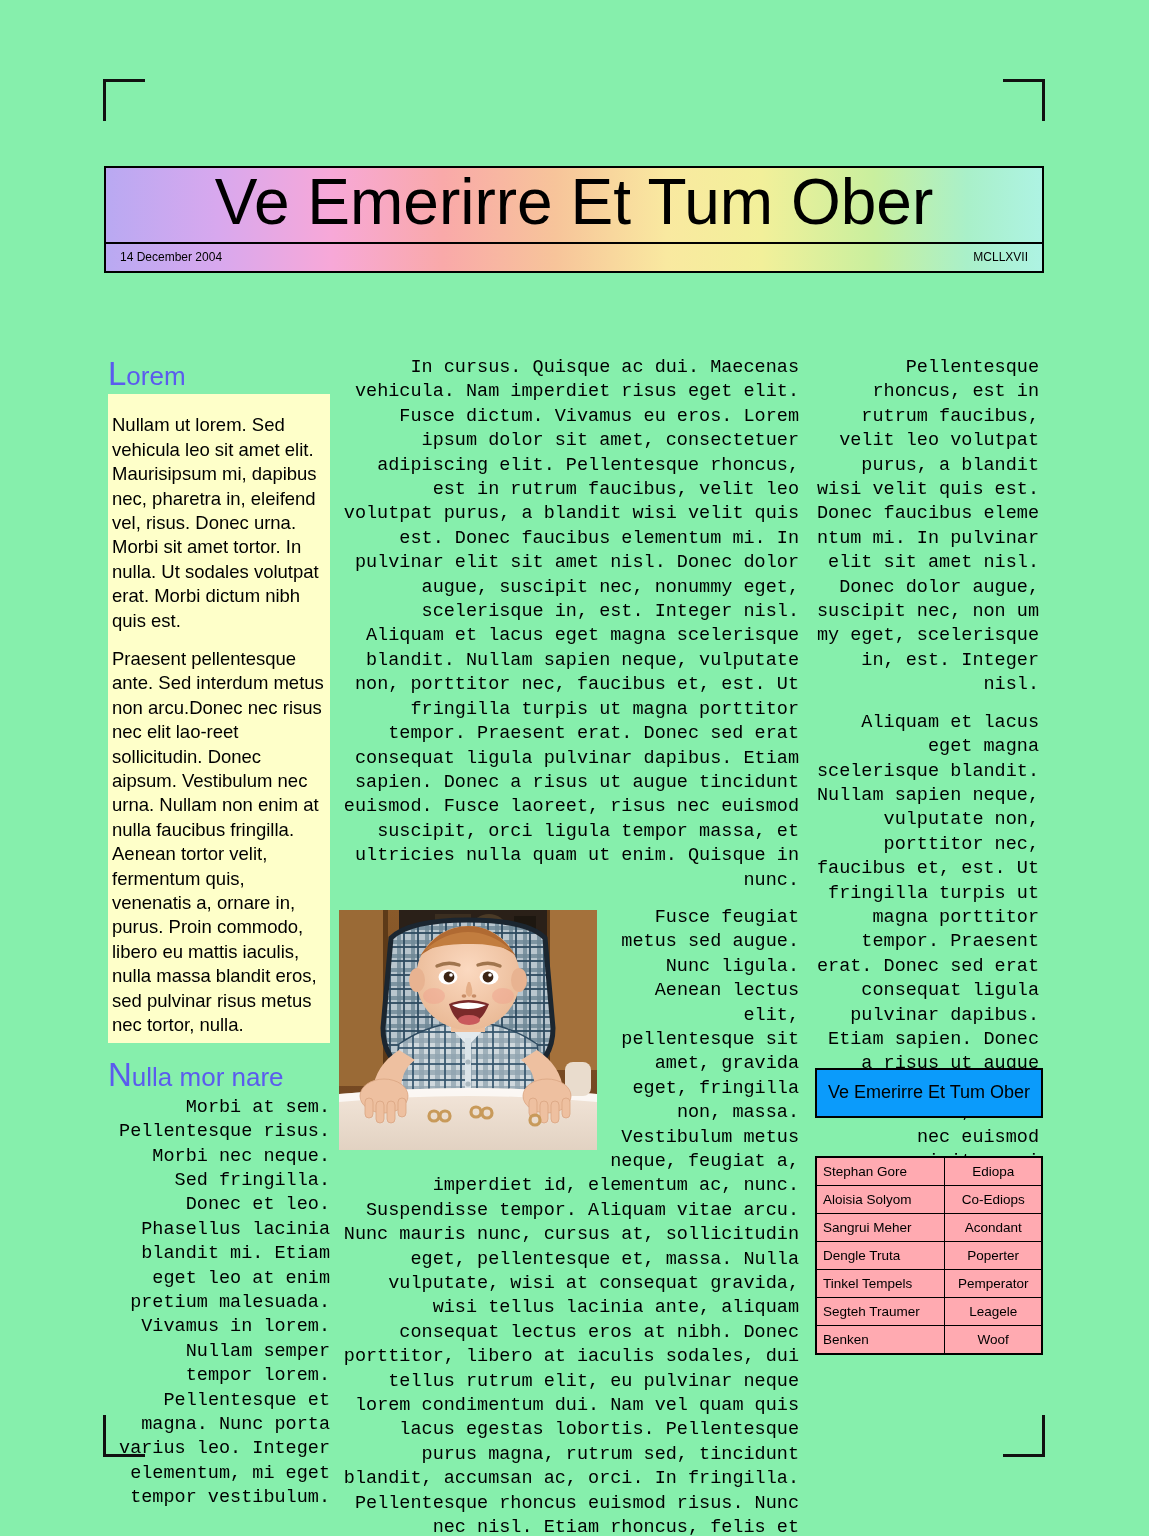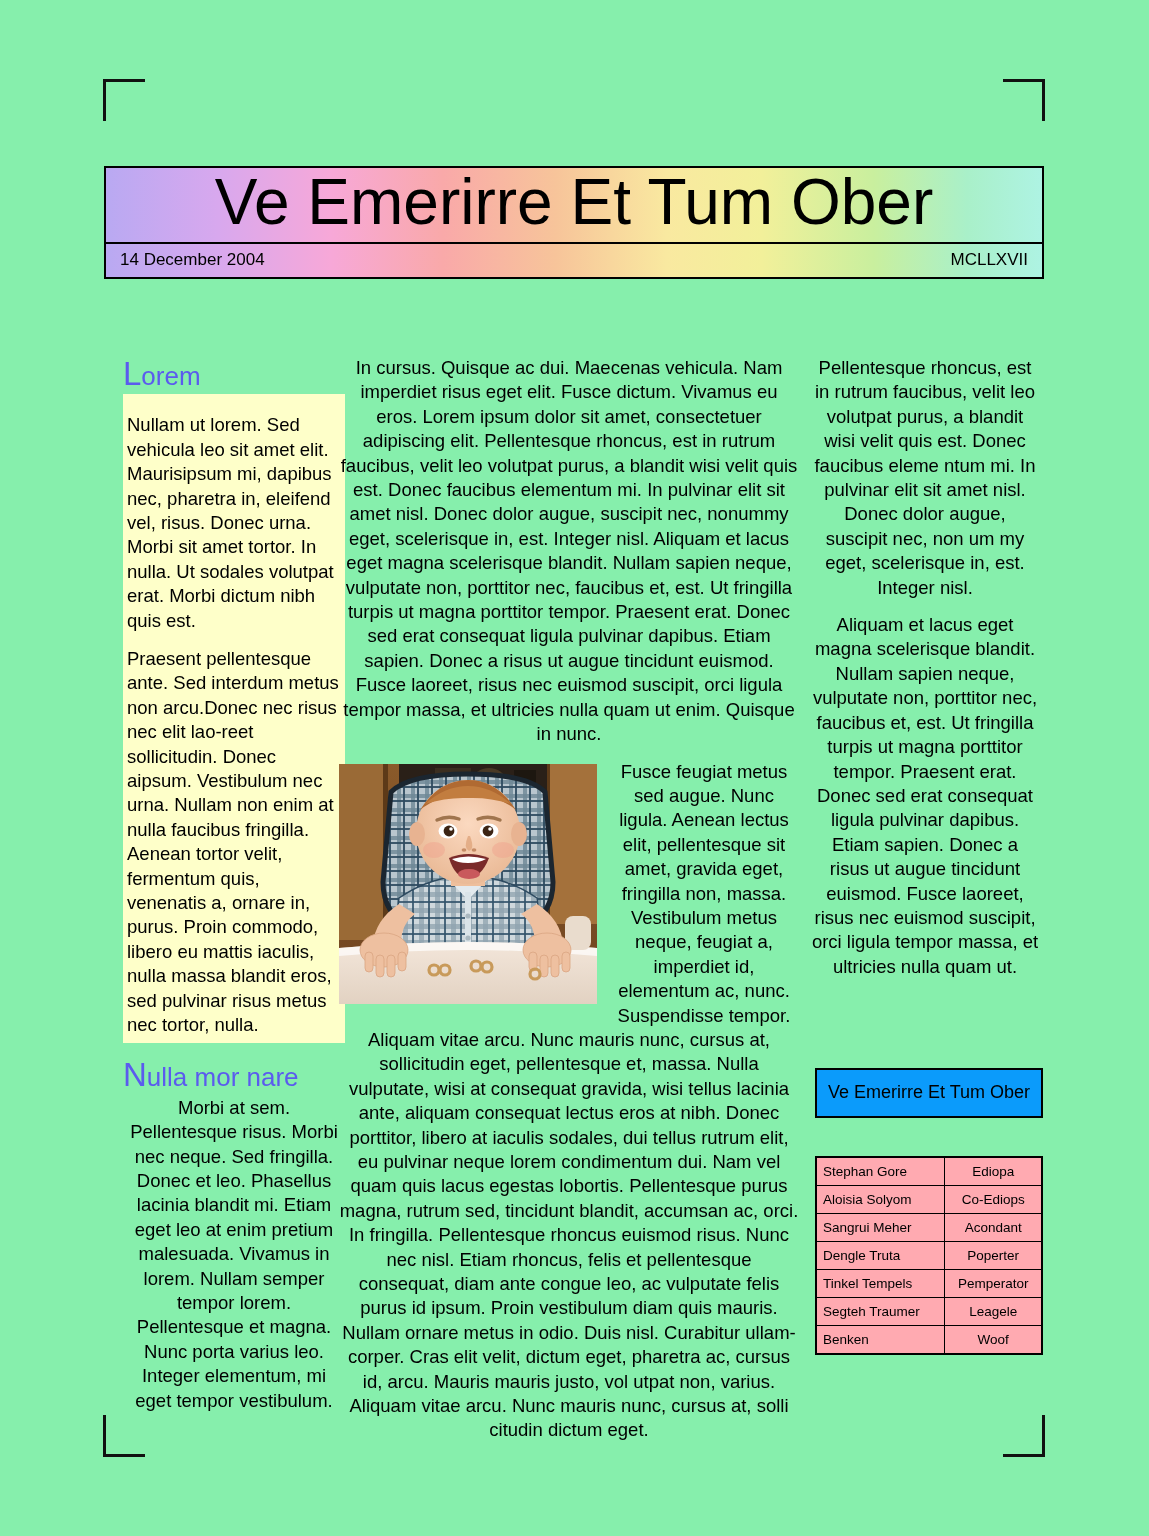--- a/index.html
+++ b/index.html
@@ -82,54 +82,55 @@
     color: #000000;
     font-weight: normal;
     display: block;
     white-space: nowrap;
   }
   #masthead-sub-row {
     display: flex;
     justify-content: space-between;
     align-items: center;
     padding: 6px 14px 7px 14px;
-    font-size: 17px;
+    font-size: 12px;
   }
 
   
   #body-area {
     position: absolute;
     left: 108px;
     top: 356px;
     width: 935px;
     height: 1070px;
   }
   .col {
     position: absolute;
     top: 0;
     font-size: 18.5px;
     line-height: 1.32;
   }
-  #col-left   { left: 0px;   width: 222px; margin-left: 15px; }
+  #col-left   { left: 0px;   width: 222px; }
   #col-mid    { left: 231px; width: 460px; }
   #col-right  { left: 686px; width: 228px; margin-left: 17px; }
 
   h2.section-head {
     font-size: 26px;
     font-weight: normal;
     color: #5b5bee;
     margin: 0 0 2px 0;
     line-height: 1.1;
   }
   h2.section-head .cap {
     font-size: 33px;
   }
   p.body-par {
     margin: 0 0 13px 0;
-    text-align: center;
+    text-align: right;
+    font-family: Liberation Mono, monospace;
   }
   p.body-par:last-child { margin-bottom: 0; }
 
   
   #yellow-box {
     background: #feffc9;
     padding: 19px 4px 6px 4px;
     margin-bottom: 14px;
   }
   #yellow-box p { margin: 0 0 14px 0; }

